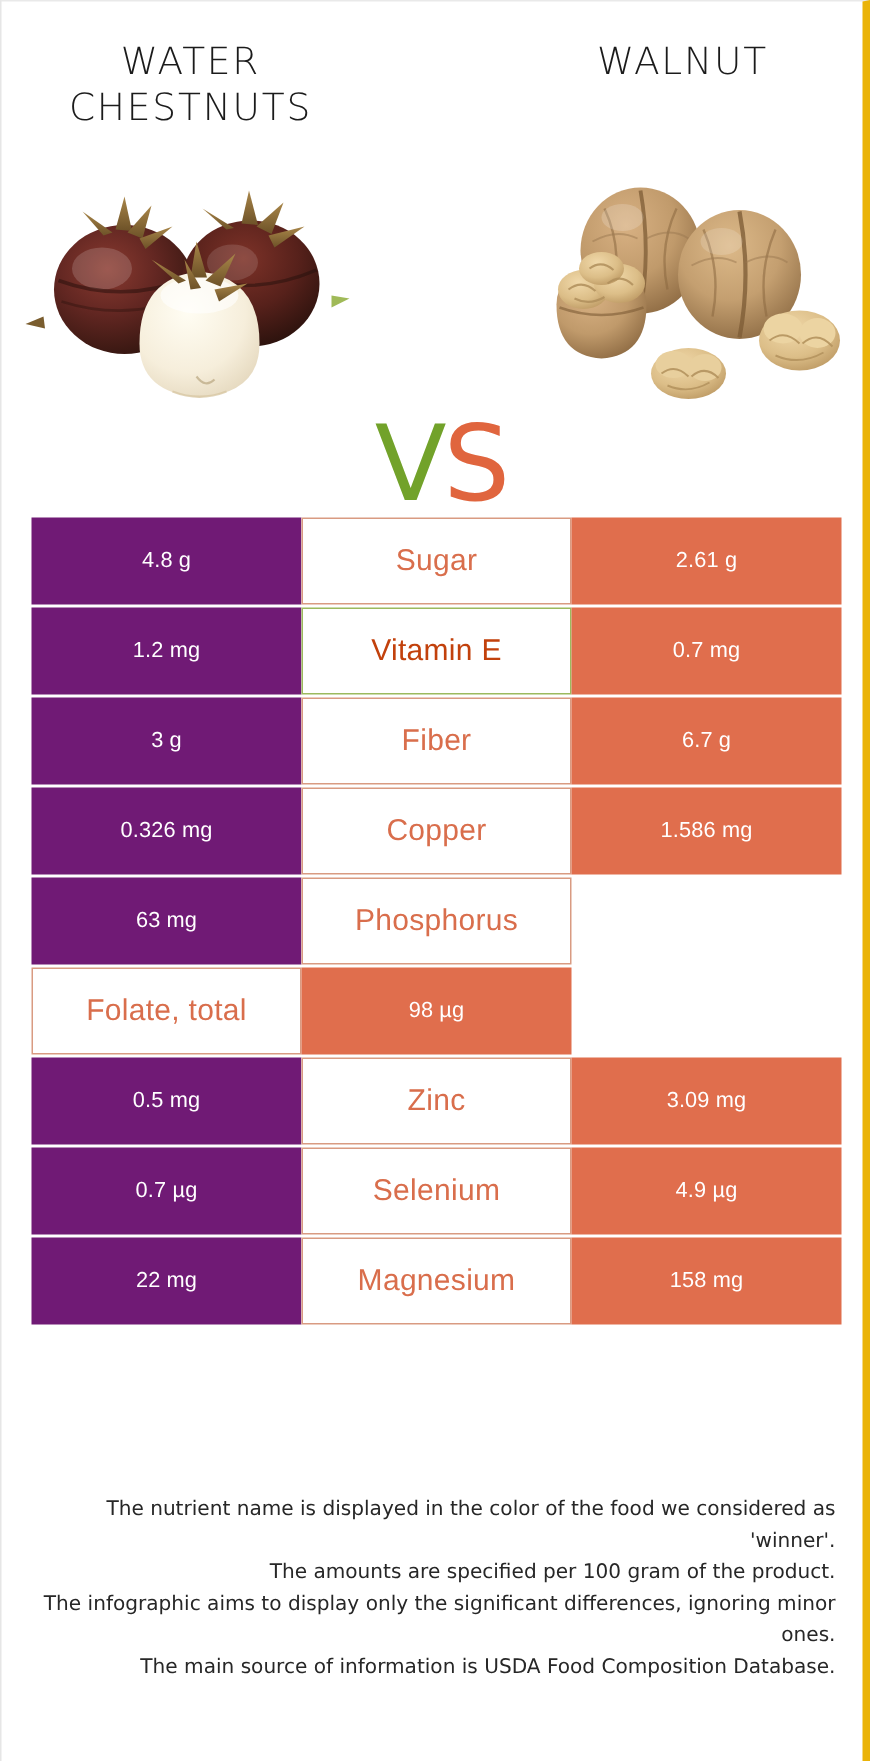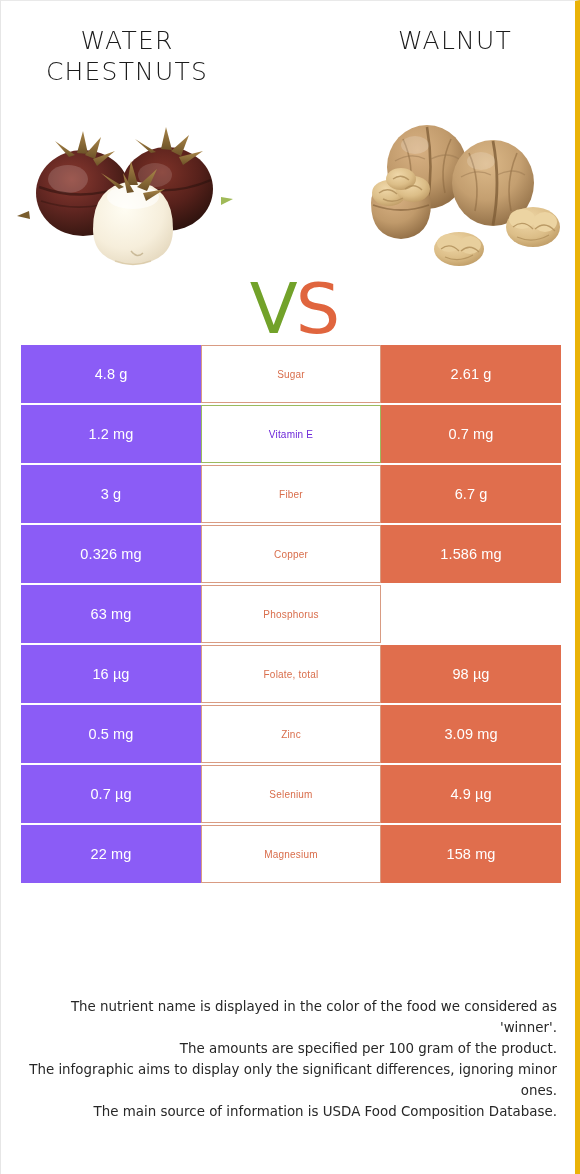--- a/index.html
+++ b/index.html
@@ -109,35 +109,35 @@
     font-weight: 400;
   }
   .cell-left, .cell-right {
     width: 180px;
     color: #ffffff;
     height: 58px;
     margin-top: 1px;
     margin-bottom: 1px;
     letter-spacing: 0.1px;
   }
-  .cell-left  { background: #8b5cf6; }
+  .cell-left  { background: #701a75; }
   .cell-right { background: #e06e4d; }
   .cell-mid {
     width: 180px;
     background: #ffffff;
     height: 58px;
     margin-top: 1px;
     margin-bottom: 1px;
-    font-size: 10px;
+    font-size: 20px;
     letter-spacing: 0.2px;
     border-style: solid;
     border-width: 1px;
   }
   .cell-mid.win-left {
-    color: #6d28d9;
+    color: #c2410c;
     border-color: #9cba5e;
   }
   .cell-mid.win-right {
     color: #d96e4c;
     border-color: #d99b82;
   }
 
   
   #footer {
     position: absolute;
@@ -325,21 +325,20 @@
       <div class="row">
         <div class="cell cell-left">0.326 mg</div>
         <div class="cell cell-mid win-right">Copper</div>
         <div class="cell cell-right">1.586 mg</div>
       </div>
       <div class="row">
         <div class="cell cell-left">63 mg</div>
         <div class="cell cell-mid win-right">Phosphorus</div>
       </div>
       <div class="row">
-        <div class="cell cell-left">16 µg</div>
         <div class="cell cell-mid win-right">Folate, total</div>
         <div class="cell cell-right">98 µg</div>
       </div>
       <div class="row">
         <div class="cell cell-left">0.5 mg</div>
         <div class="cell cell-mid win-right">Zinc</div>
         <div class="cell cell-right">3.09 mg</div>
       </div>
       <div class="row">
         <div class="cell cell-left">0.7 µg</div>

